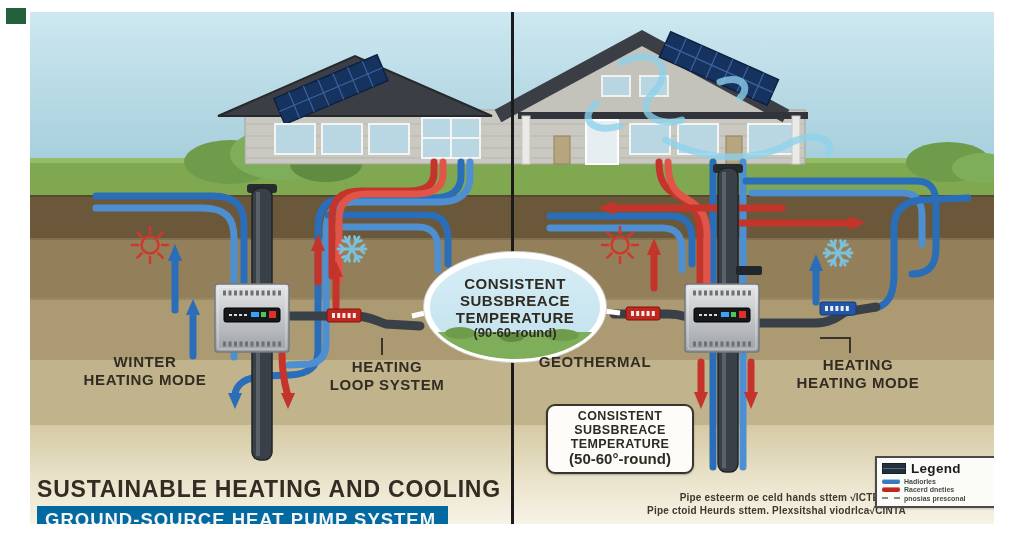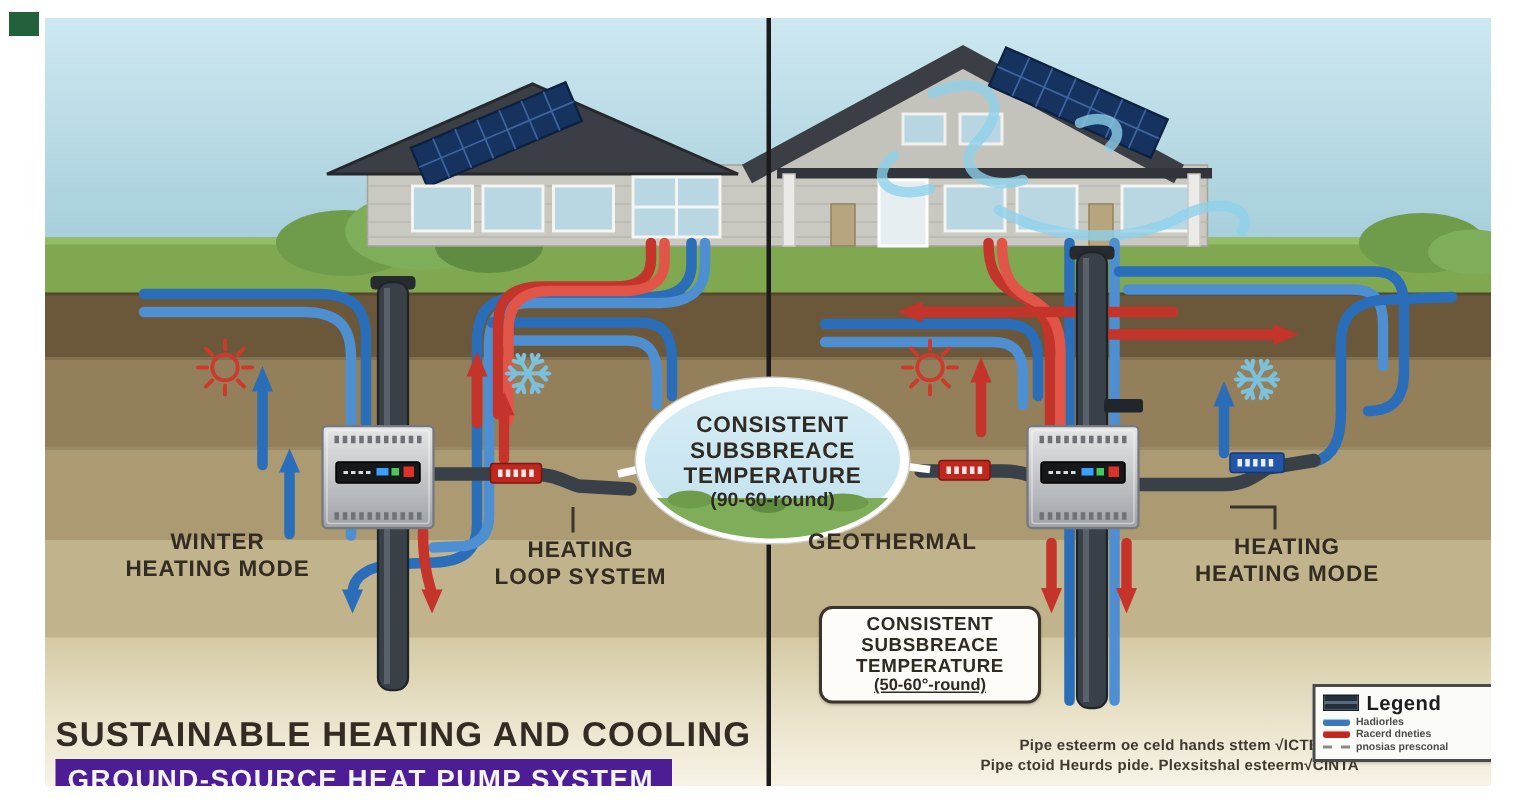--- a/index.html
+++ b/index.html
@@ -11,24 +11,24 @@
   .lbl{position:absolute;text-align:center;font-weight:800;color:#332c23;letter-spacing:.6px;
        font-size:15px;line-height:1.18;z-index:5;}
   .bubble-text{position:absolute;left:395px;top:264px;width:180px;text-align:center;z-index:6;
        font-weight:800;color:#2f2a22;line-height:1.12;}
   .bubble-text .big{font-size:15px;letter-spacing:.5px;}
   .bubble-text .small{font-size:13px;}
   .callout-box{position:absolute;left:516px;top:392px;width:136px;z-index:6;background:#fdfcf8;
        border:2.5px solid #3a342c;border-radius:9px;padding:4px 4px;text-align:center;
        font-weight:800;color:#2f2a22;line-height:1.1;box-shadow:0 1px 2px rgba(0,0,0,.25);}
   .callout-box .big{font-size:12.5px;letter-spacing:.4px;}
-  .callout-box .small{font-size:11px;text-decoration:underline;}
+  .callout-box .small{font-size:15px;}
   .title-block{position:absolute;left:7px;top:464px;z-index:6;}
   .title-line1{font-size:23px;font-weight:900;color:#332c23;letter-spacing:.8px;white-space:nowrap;}
-  .title-line2{display:inline-block;margin-top:3px;background:#4c1d95;color:#f4f4f4;
+  .title-line2{display:inline-block;margin-top:3px;background:#0369a1;color:#f4f4f4;
        font-size:18.5px;font-weight:800;letter-spacing:1px;padding:3px 12px 4px 8px;white-space:nowrap;}
   .legend{position:absolute;left:845px;top:444px;width:114px;z-index:6;background:#fbfbf8;
        border:2px solid #4a4a4a;box-shadow:0 1px 2px rgba(0,0,0,.2);padding:3px 5px 4px 5px;}
   .legend-header{display:flex;align-items:center;gap:5px;}
   .legend-title{font-size:13.5px;font-weight:900;color:#1c1c1c;letter-spacing:.3px;text-align:right;}
   .legend-title-swatch{width:22px;height:9px;background:linear-gradient(#24303e 40%,#5a6b7d 40%,#5a6b7d 60%,#24303e 60%);border:1px solid #14202c;}
   .legend-row{display:flex;align-items:center;gap:4px;margin-top:1.5px;}
   .legend-row .txt{font-size:7px;font-weight:700;color:#4a4a48;white-space:nowrap;}
   .sw{width:18px;height:4px;border-radius:2px;flex:0 0 auto;}
   .sw-blue{background:#3a78c0;border-top:1.5px solid #9fc6e8;}
@@ -397,16 +397,16 @@
         <span class="txt">Racerd dneties</span>
       </div>
       <div class="legend-row">
         <span class="sw sw-dash"></span>
         <span class="txt">pnosias presconal</span>
       </div>
     </div>
 
     <div class="footnote">
       <div>Pipe esteerm oe celd hands sttem √ICTE RITE</div>
-      <div>Pipe ctoid Heurds pide. Plexsitshal esteerm√CINTA</div>
+      <div>Pipe ctoid Heurds sttem. Plexsitshal viodrlca√CINTA</div>
     </div>
   </div>
 </div>
 
 </body></html>

